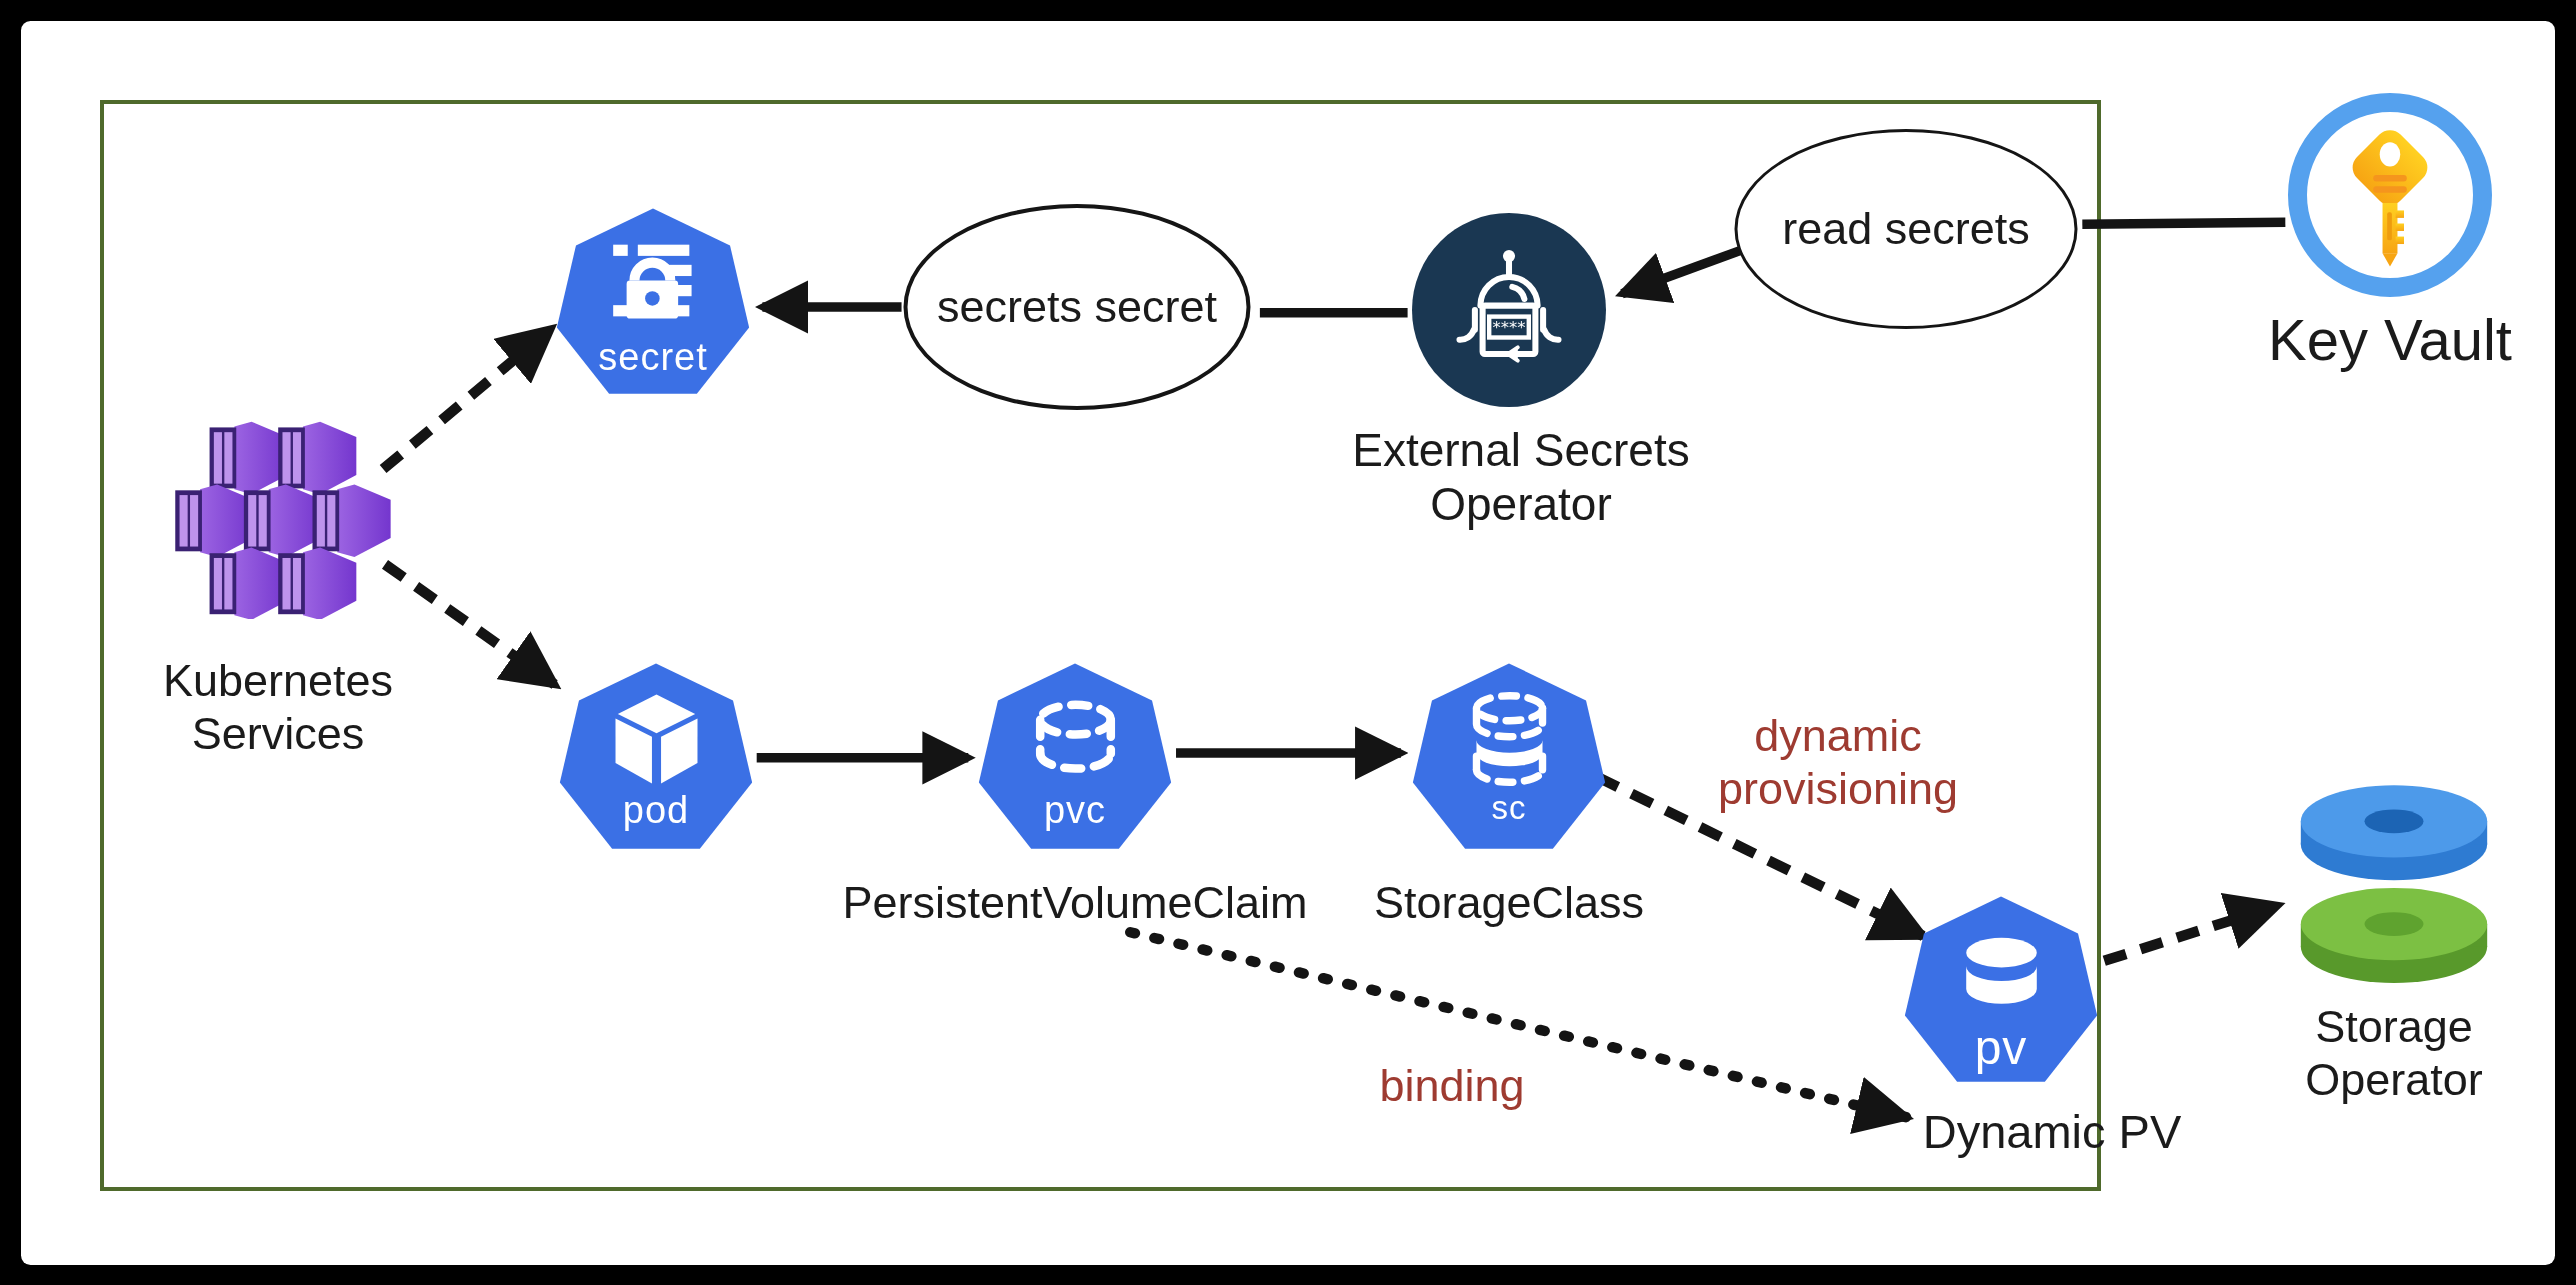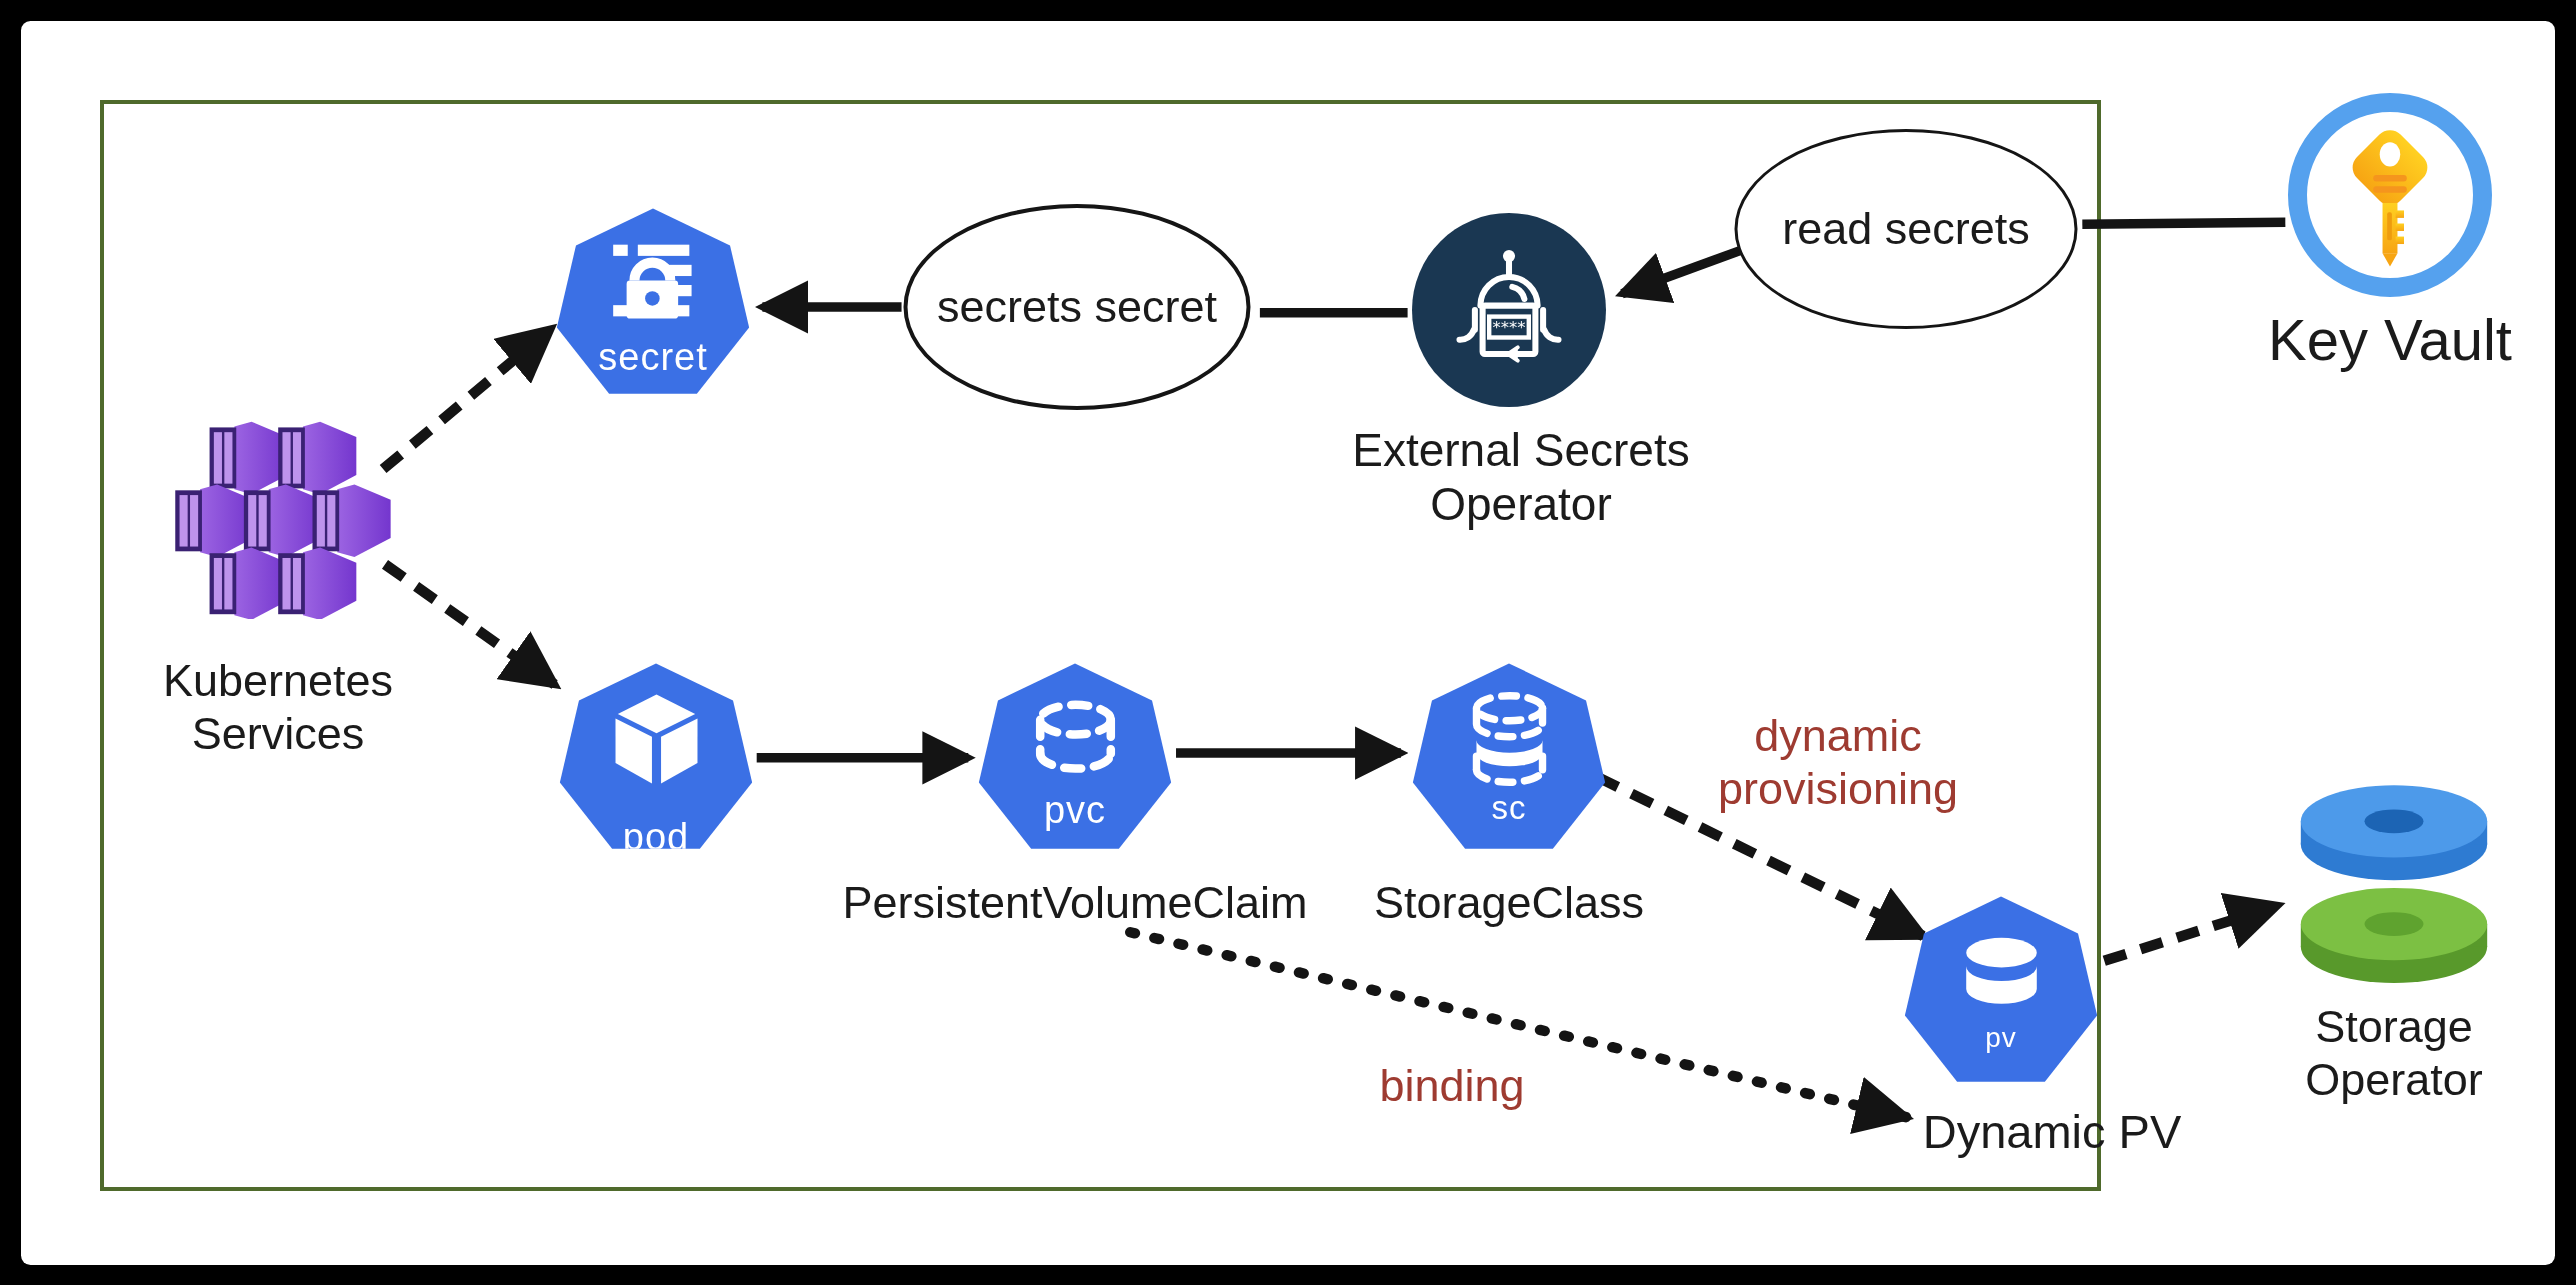--- a/index.html
+++ b/index.html
@@ -190,21 +190,21 @@
       <rect x="57" y="98" width="5" height="30" rx="2" fill="#EE9C0E"></rect>
       <ellipse cx="60" cy="36" rx="11" ry="13" fill="#fff"></ellipse>
       <rect x="42" y="58" width="36" height="7" rx="3.5" fill="var(--key-orange,#F5951D)"></rect>
       <rect x="42" y="70" width="36" height="7" rx="3.5" fill="var(--key-orange,#F5951D)"></rect>
     </svg>
   </div>
   <div class="node center lbl" style="left:2390px;top:340px;font-size:58px;">
     <span>Key Vault</span>
   </div>
 
-  <div class="node center hept" style="left:656px;top:758px;justify-content:space-between;">
+  <div class="node center hept" style="left:656px;top:758px;">
     <svg width="114" height="107" viewBox="0 0 100 94">
       <polygon points="50,8 84,25 50,42 16,25" fill="#fff"></polygon>
       <polygon points="14,29 46,45 46,86 14,68" fill="#fff"></polygon>
       <polygon points="86,29 54,45 54,86 86,68" fill="#fff"></polygon>
     </svg>
     <span class="badge">pod</span>
   </div>
 
   <div class="node center hept" style="left:1075px;top:758px;">
     <svg width="114" height="107" viewBox="0 0 100 94">
@@ -245,21 +245,21 @@
   <div class="node center lbl red" style="left:1838px;top:762px;">
     <span>dynamic</span>
     <span class="l2">provisioning</span>
   </div>
 
   <div class="node center hept" style="left:2001px;top:991px;">
     <svg width="114" height="107" viewBox="0 0 100 94">
       <ellipse cx="50" cy="30" rx="31" ry="13" fill="#fff"></ellipse>
       <path d="M19,42 L19,62 a31,13 0 0 0 62,0 L81,42 a31,13 0 0 1 -62,0 Z" fill="#fff"></path>
     </svg>
-    <span class="badge" style="font-size:28px;">pv</span>
+    <span class="badge" style="font-size:48px;">pv</span>
   </div>
   <div class="node center lbl" style="left:2018px;top:1132px;font-size:47px;margin-left:34px;">
     <span>Dynamic PV</span>
   </div>
 
   <div class="node center lbl red" style="left:1452px;top:1086px;">
     <span>binding</span>
   </div>
 
   <div class="node center" style="left:2394px;top:888px;">

